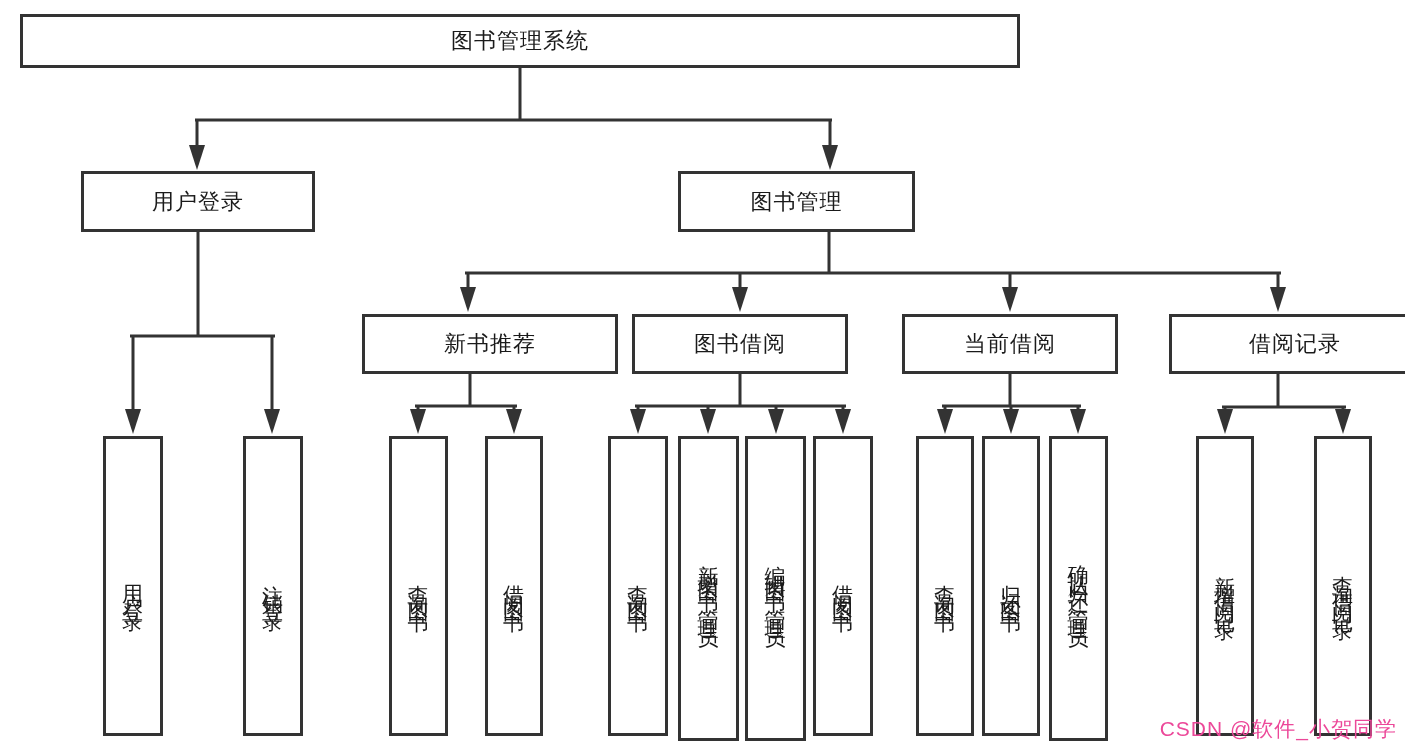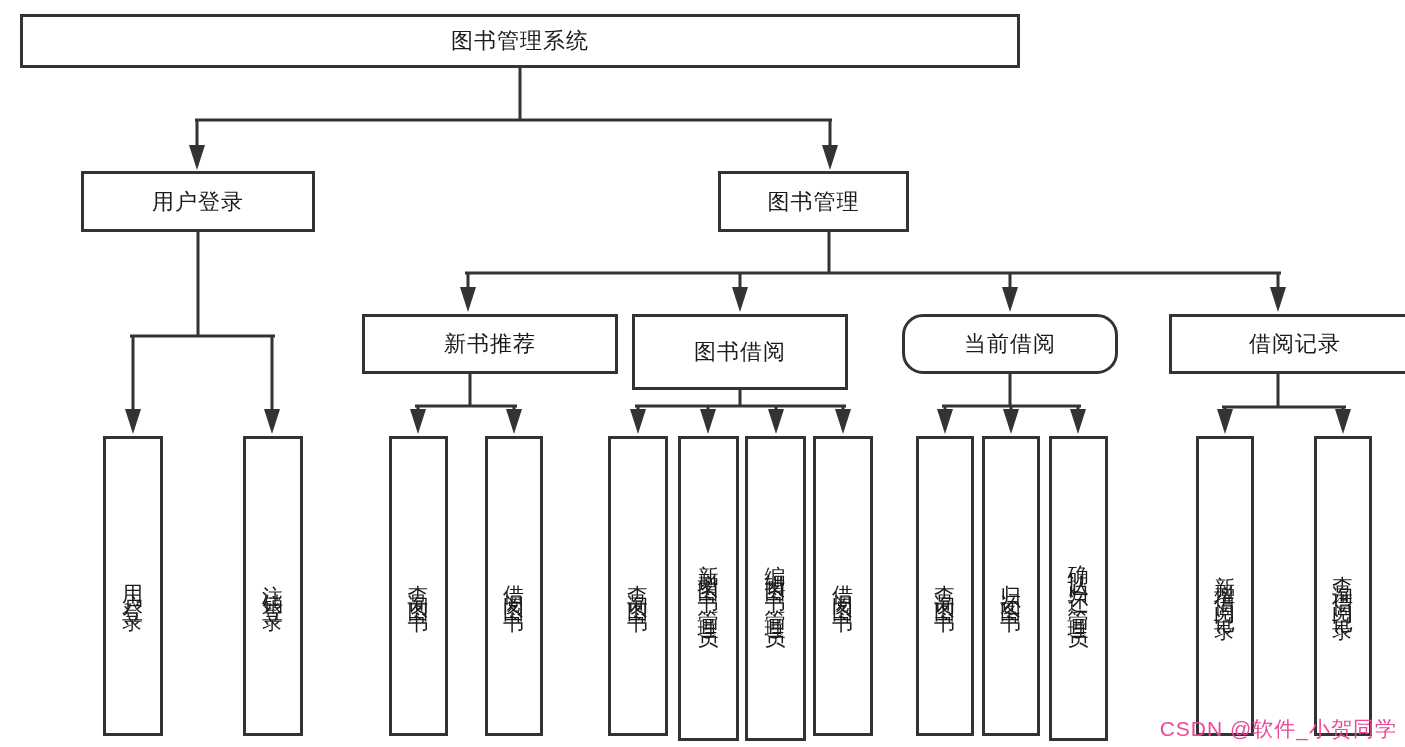--- a/index.html
+++ b/index.html
@@ -88,25 +88,25 @@
       <polygon points="1003,409 1019,409 1011,434"></polygon>
       <polygon points="1070,409 1086,409 1078,434"></polygon>
       <polygon points="1217,409 1233,409 1225,434"></polygon>
       <polygon points="1335,409 1351,409 1343,434"></polygon>
     </g>
   </svg>
 
   <div class="node hbox" style="left:20px; top:14px; width:1000px; height:54px;">图书管理系统</div>
 
   <div class="node hbox" style="left:81px; top:171px; width:234px; height:61px;">用户登录</div>
-  <div class="node hbox" style="left:718px; top:171px; width:191px; height:61px;">图书管理</div>
+  <div class="node hbox" style="left:678px; top:171px; width:237px; height:61px;">图书管理</div>
 
   <div class="node hbox" style="left:362px; top:314px; width:256px; height:60px;">新书推荐</div>
-  <div class="node hbox" style="left:632px; top:314px; width:216px; height:76px;">图书借阅</div>
-  <div class="node hbox" style="left:902px; top:314px; width:216px; height:60px;border-radius:21px;">当前借阅</div>
+  <div class="node hbox" style="left:632px; top:314px; width:216px; height:60px;">图书借阅</div>
+  <div class="node hbox" style="left:902px; top:314px; width:216px; height:60px;">当前借阅</div>
   <div class="node hbox" style="left:1169px; top:314px; width:252px; height:60px;font-family:Liberation Mono, monospace;">借阅记录</div>
 
   <div class="node vbox" style="left:103px; top:436px; width:60px; height:300px;">
     <span>用户登录</span>
   </div>
   <div class="node vbox" style="left:243px; top:436px; width:60px; height:300px;">
     <span>注销登录</span>
   </div>
 
   <div class="node vbox" style="left:389px; top:436px; width:59px; height:300px;">

